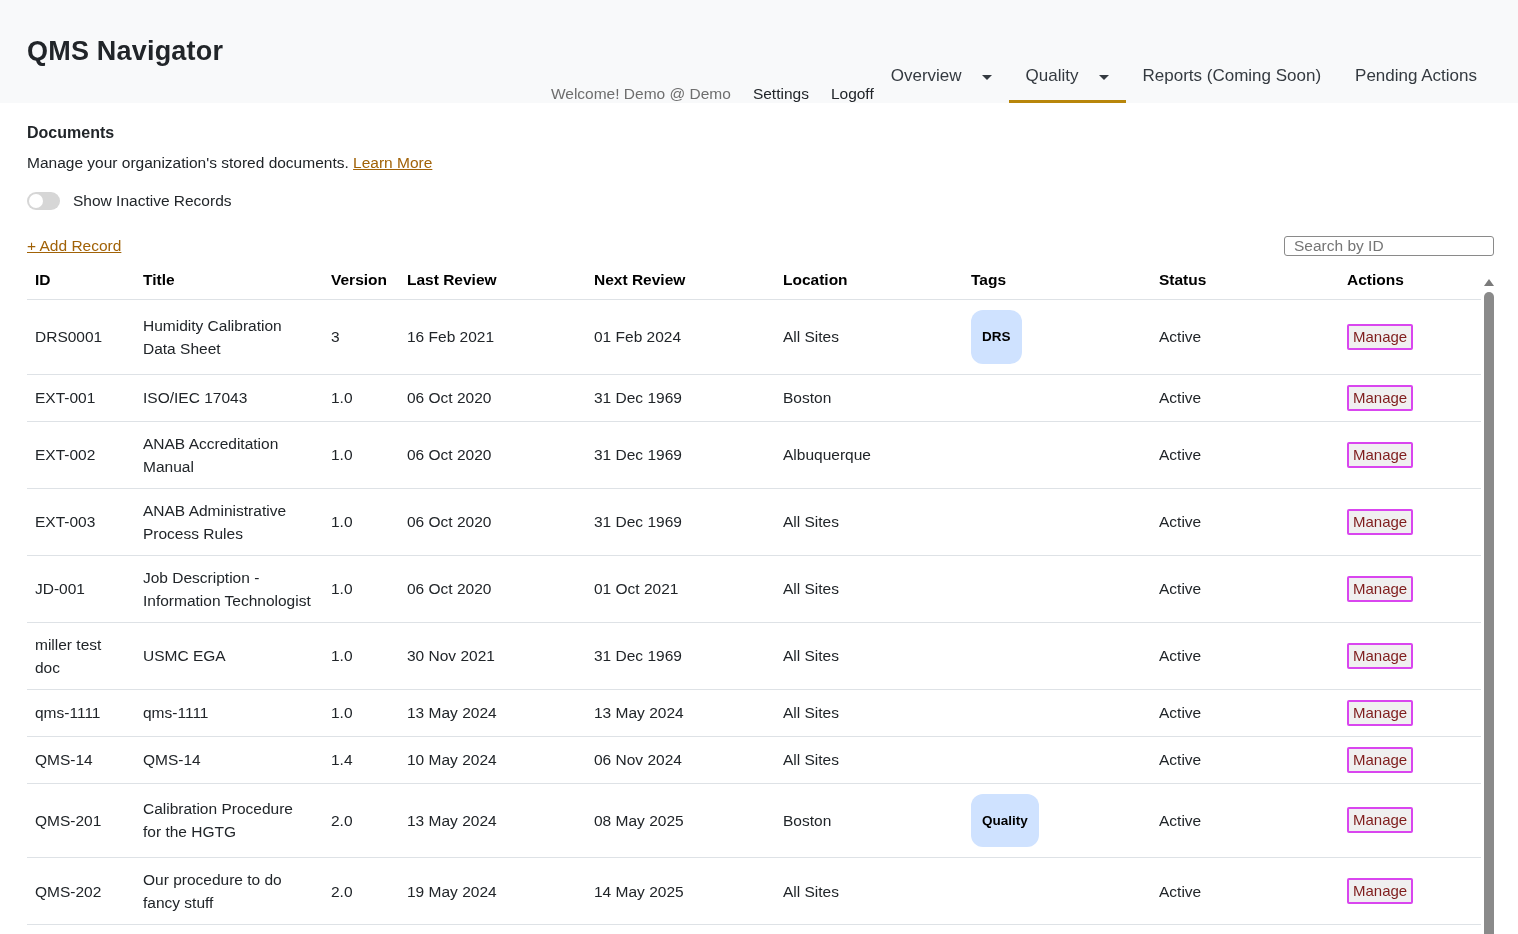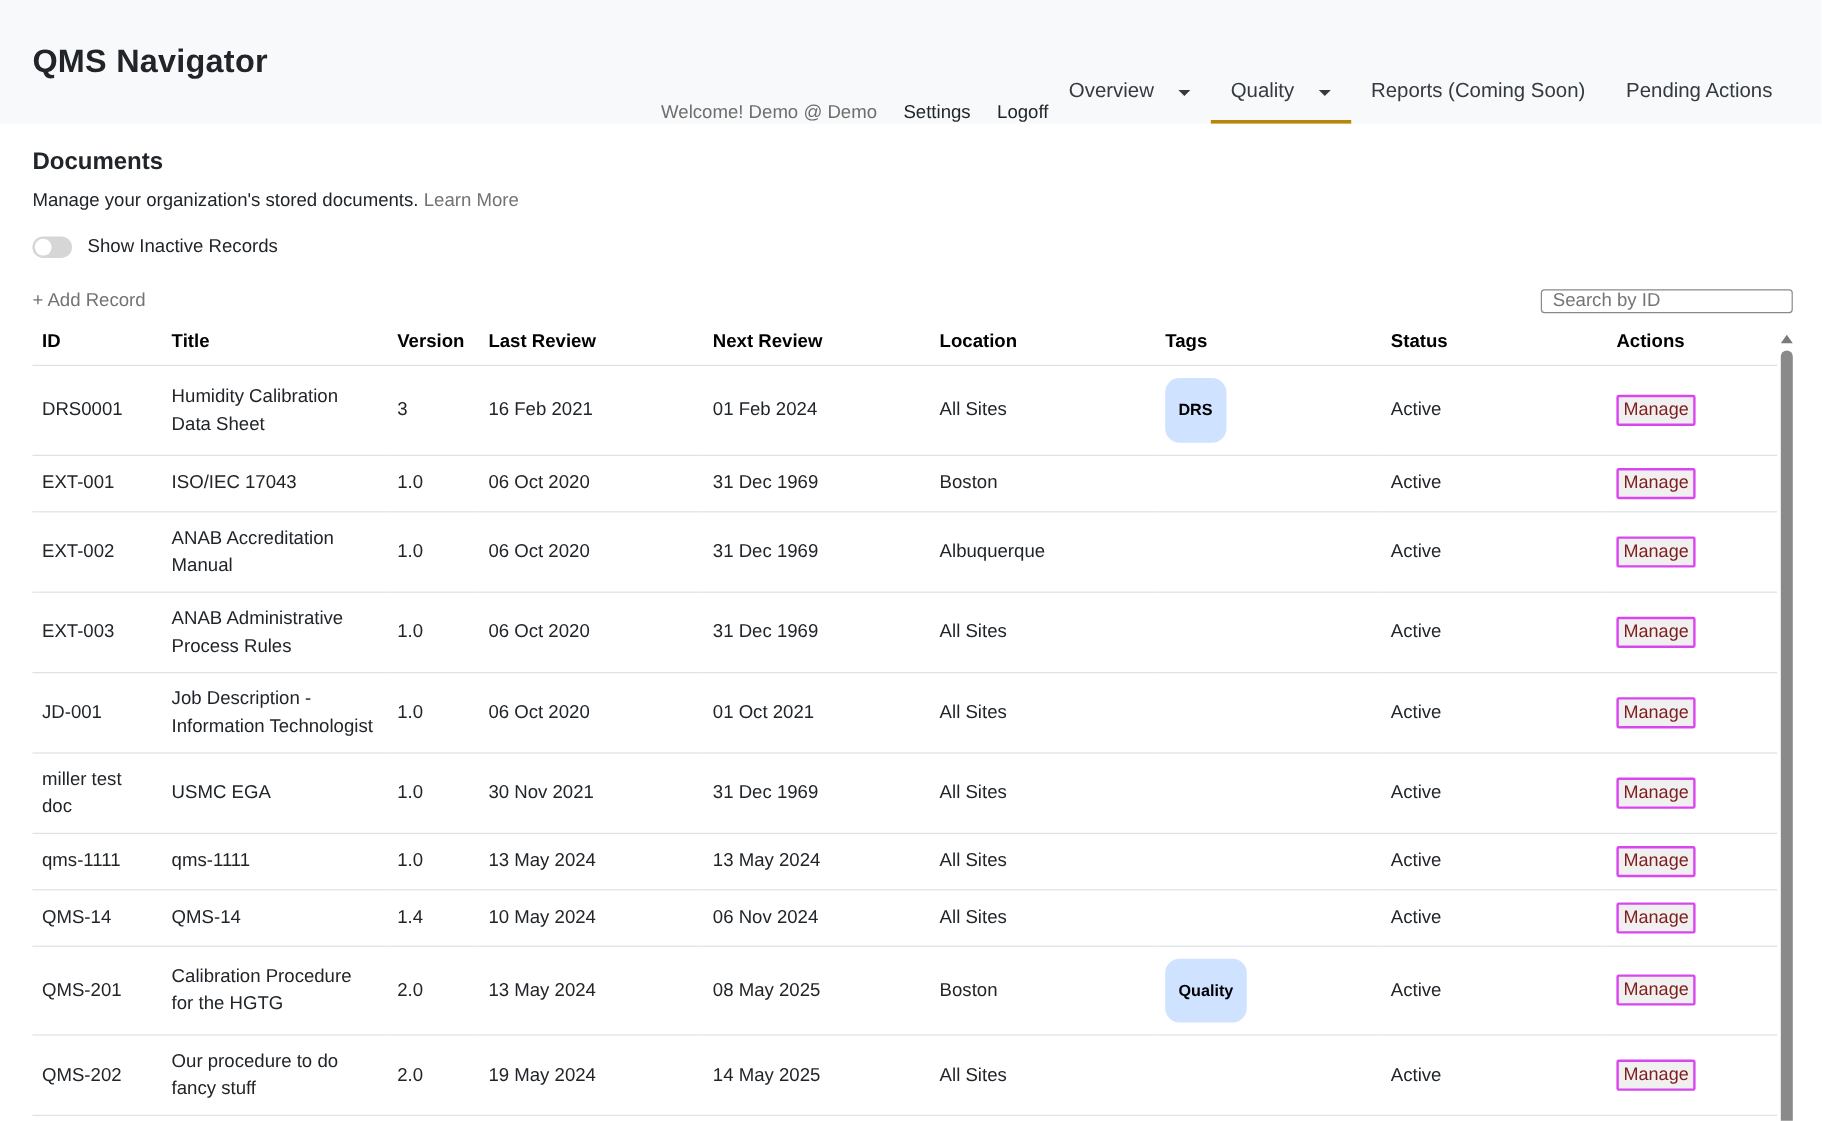--- a/index.html
+++ b/index.html
@@ -28,23 +28,23 @@
   }
   .nav-item.active { border-bottom:3px solid #b8860b; }
   .caret {
     width:0; height:0; display:inline-block;
     border-left:5px solid transparent; border-right:5px solid transparent;
     border-top:5px solid #343a40; margin-top:3px;
   }
 
   
   .content { padding:21px 24px 0 27px; }
-  .page-title { font-size:20px; font-weight:700; margin:0 0 12px; }
+  .page-title { font-size:16px; font-weight:700; margin:0 0 12px; }
   .subtitle { margin:0 0 20px; }
-  a.link { color:#737373; cursor:pointer; }
+  a.link { color:#a16207; text-decoration:underline; cursor:pointer; }
 
   .toggle-row { display:flex; align-items:center; gap:13px; margin-bottom:26px; }
   .switch {
     width:33px; height:18px; background:#d6d6d6; border-radius:10px;
     position:relative; cursor:pointer; flex:0 0 auto;
   }
   .switch-knob {
     position:absolute; left:2px; top:2px; width:14px; height:14px;
     background:#ffffff; border-radius:50%;
   }

